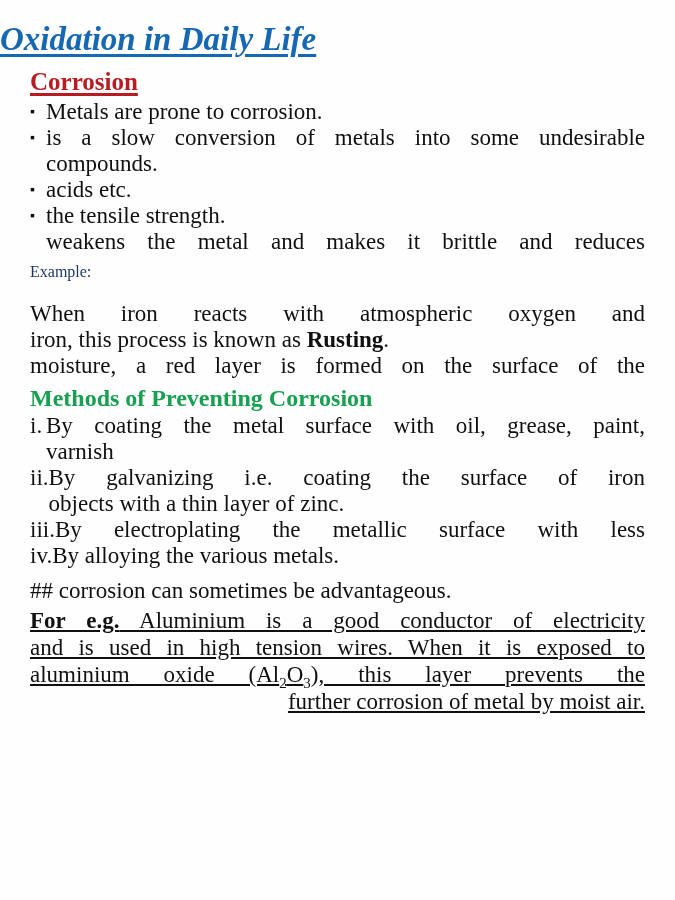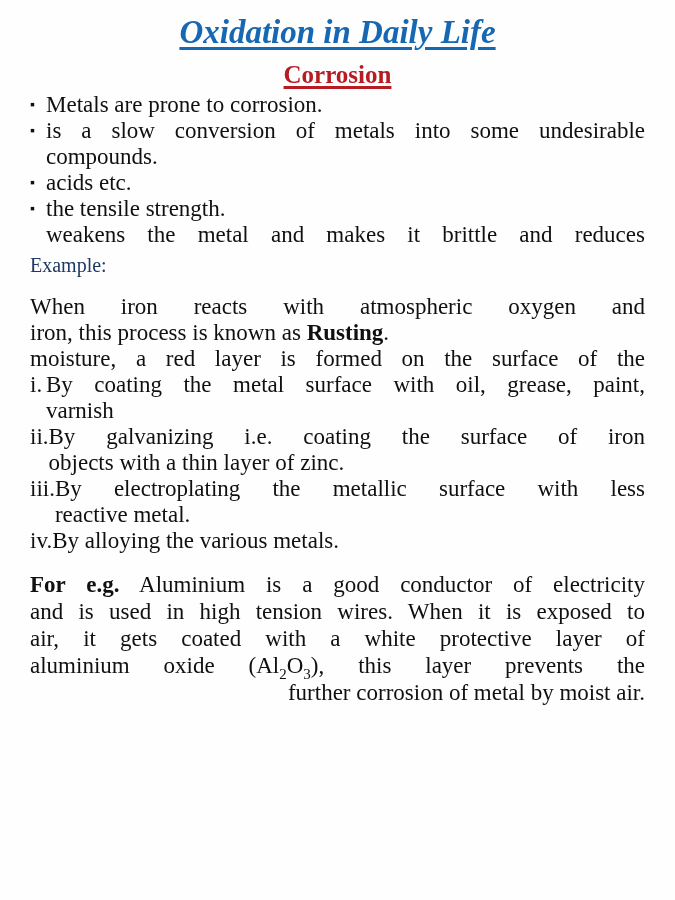--- a/index.html
+++ b/index.html
@@ -14,21 +14,21 @@
   html, body { background: #fff; }
   body { font-family: "Liberation Serif", "DejaVu Serif", serif; }
   .page {
     position: relative;
     width: 675px;
     height: 900px;
     background: var(--background);
     color: var(--body-text);
     overflow: hidden;
   }
-  .title-wrap { text-align: center; padding-top: 14px; }
+  .title-wrap { text-align: left; padding-top: 21px; }
   .title {
     display: inline-block;
     font-size: 33px;
     line-height: 36px;
     font-weight: bold;
     font-style: italic;
     color: var(--title-blue);
     text-decoration: underline;
     text-decoration-thickness: 3px;
     text-underline-offset: 4px;
@@ -40,24 +40,23 @@
   }
   .h-red {
     font-size: 25px;
     line-height: 28px;
     font-weight: bold;
     color: var(--heading-red);
     text-decoration: underline;
     text-decoration-thickness: 2.5px;
     text-underline-offset: 3px;
     margin: 11px 0 3px 0;
-    text-align: center;
   }
   .h-navy {
-    font-size: 20px;
+    font-size: 16px;
     line-height: 26px;
     color: var(--example-navy);
     margin: 4px 0 14px 0;
   }
   .h-green {
     font-size: 24px;
     line-height: 27px;
     font-weight: bold;
     color: var(--methods-green);
     margin: 6px 0 1px 0;
@@ -71,21 +70,21 @@
   }
   .roman-marker {
     flex: 0 0 auto;
     min-width: 16px;
     line-height: 26px;
   }
   .item-text { flex: 1 1 auto; min-width: 0; }
   .line { line-height: 26px; }
   .jl { text-align: justify; text-align-last: justify; }
   .para { margin-top: 16px; }
-  .para-alu { margin-top: 17px; }
+  .para-alu { margin-top: 3px; text-decoration: underline; }
   .para-alu .line { line-height: 27px; text-align: right; }
   .note-line { margin-top: 9px; line-height: 26px; }
   b.lead { font-weight: bold; }
   sub { font-size: 15px; line-height: 0; }
 </style>
 </head>
 <body>
 
 <div class="page">
 
@@ -132,20 +131,21 @@
     </div>
 
     <div class="h-navy">Example:</div>
 
     <div class="para">
       <div class="line jl">When iron reacts with atmospheric oxygen and</div>
       <div class="line"><span>iron, this process is known as </span><b class="lead">Rusting</b><span>.</span></div>
       <div class="line jl">moisture, a red layer is formed on the surface of the</div>
     </div>
 
+    <h2 class="h-green">Methods of Preventing Corrosion</h2>
 
     <div class="roman-list">
 
       <div class="roman-item">
         <span class="roman-marker">i.</span>
         <div class="item-text">
           <div class="line jl">By coating the metal surface with oil, grease, paint,</div>
           <div class="line">varnish</div>
         </div>
       </div>
@@ -155,36 +155,35 @@
         <div class="item-text">
           <div class="line jl">By galvanizing i.e. coating the surface of iron</div>
           <div class="line">objects with a thin layer of zinc.</div>
         </div>
       </div>
 
       <div class="roman-item">
         <span class="roman-marker">iii.</span>
         <div class="item-text">
           <div class="line jl">By electroplating the metallic surface with less</div>
-          <div class="line">reactive metal.</div>
         </div>
       </div>
 
       <div class="roman-item">
         <span class="roman-marker">iv.</span>
         <div class="item-text">
           <div class="line">By alloying the various metals.</div>
         </div>
       </div>
 
     </div>
 
+    <div class="note-line">## corrosion can sometimes be advantageous.</div>
 
     <div class="para para-alu">
       <div class="line jl"><b class="lead">For e.g.</b><span> Aluminium is a good conductor of electricity</span></div>
       <div class="line jl">and is used in high tension wires. When it is exposed to</div>
-      <div class="line jl">air, it gets coated with a white protective layer of</div>
       <div class="line jl"><span>aluminium oxide (Al</span><sub>2</sub><span>O</span><sub>3</sub><span>), this layer prevents the</span></div>
       <div class="line">further corrosion of metal by moist air.</div>
     </div>
 
   </div>
 </div>
 
 </body></html>

